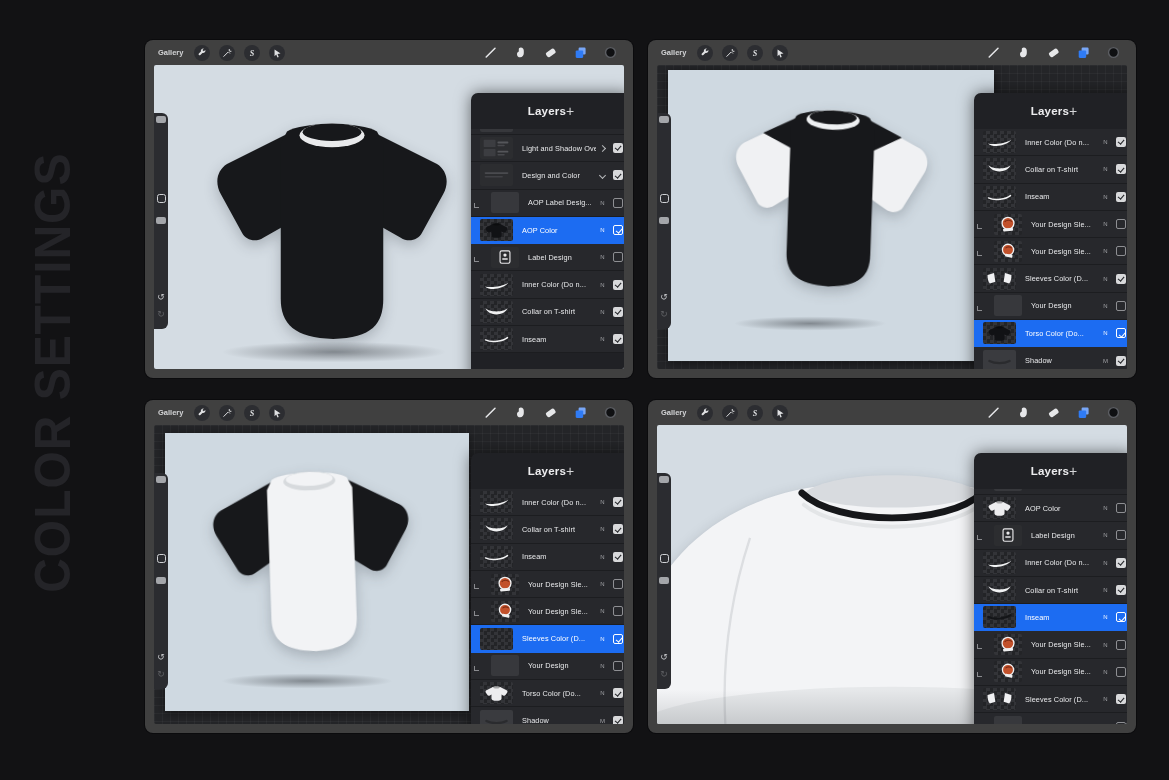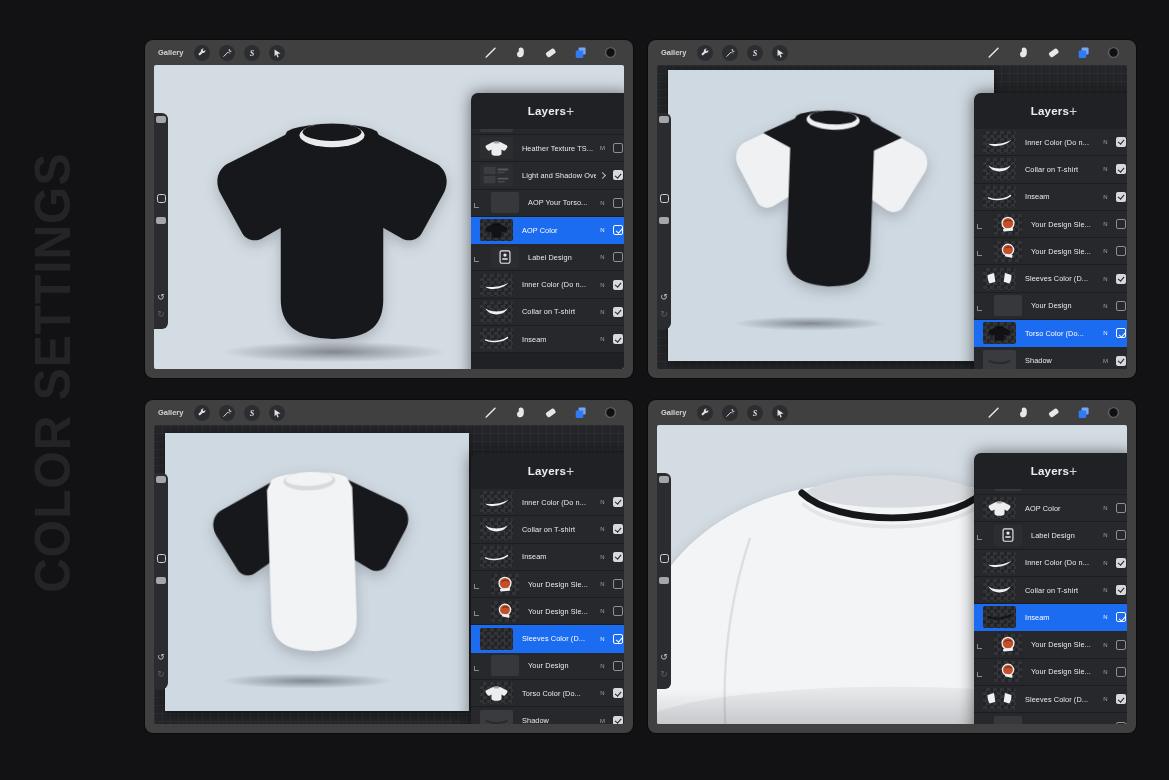--- a/index.html
+++ b/index.html
@@ -151,51 +151,55 @@
       </div>
       <div class="rows partial-top">
           <div class="layer-row">
             <span class="thumb th-dark"></span>
             <span class="llabel"></span>
             <span class="blend"></span>
           </div>
           <div class="layer-row">
             <span class="thumb th-dark2">
               <svg viewBox="0 0 34 24">
-                <path d="M17,4.5 C14.5,4.5 13,5.2 12,6 L6,9 C5,9.7 4.8,10.7 5.4,11.6 L7.2,14.2 C7.8,15 8.8,15.2 9.6,14.7 L11.5,13.5 L11.5,18 C11.5,19.6 13.5,20.5 17,20.5 C20.5,20.5 22.5,19.6 22.5,18 L22.5,13.5 L24.4,14.7 C25.2,15.2 26.2,15 26.8,14.2 L28.6,11.6 C29.2,10.7 29,9.7 28,9 L22,6 C21,5.2 19.5,4.5 17,4.5 Z" fill="#ededef"></path>
-                <ellipse cx="17" cy="5.8" rx="3.6" ry="1.4" fill="rgba(0,0,0,.3)"></ellipse>
-              </svg>
-            </span>
-            <span class="llabel">Heather Texture TS...</span>
-            <span class="blend">M</span>
-            <span class="cbx off"></span>
-          </div>
-          <div class="layer-row">
-            <span class="thumb th-dark2">
-              <svg viewBox="0 0 34 24">
                 <rect x="3" y="3" width="13" height="8" rx="1" fill="#3c3d41"></rect>
                 <rect x="3" y="13" width="13" height="8" rx="1" fill="#3c3d41"></rect>
                 <rect x="18" y="5" width="12" height="2" rx="1" fill="#55565a"></rect>
                 <rect x="18" y="15" width="12" height="2" rx="1" fill="#55565a"></rect>
                 <rect x="18" y="8.5" width="8" height="1.6" rx="0.8" fill="#47484c"></rect>
                 <rect x="18" y="18.5" width="8" height="1.6" rx="0.8" fill="#47484c"></rect>
               </svg>
             </span>
             <span class="llabel">Light and Shadow Ove...</span>
             <span class="chev right">
               <i></i>
             </span>
             <span class="cbx on">
               <i></i>
             </span>
           </div>
+          <div class="layer-row">
+            <span class="thumb th-faint">
+              <svg viewBox="0 0 34 24">
+                <rect x="4" y="9" width="26" height="1.8" rx="0.9" fill="#4a4b4f"></rect>
+                <rect x="4" y="13" width="20" height="1.8" rx="0.9" fill="#404145"></rect>
+              </svg>
+            </span>
+            <span class="llabel">Design and Color</span>
+            <span class="chev down">
+              <i></i>
+            </span>
+            <span class="cbx on">
+              <i></i>
+            </span>
+          </div>
           <div class="layer-row indent">
             <span class="clip"></span>
             <span class="thumb th-dark"></span>
-            <span class="llabel">AOP Your Torso...</span>
+            <span class="llabel">AOP Label Desig...</span>
             <span class="blend">N</span>
             <span class="cbx off"></span>
           </div>
           <div class="layer-row selected">
             <span class="thumb th-checker">
               <svg viewBox="0 0 34 24">
                 <path d="M17,4.5 C14.5,4.5 13,5.2 12,6 L6,9 C5,9.7 4.8,10.7 5.4,11.6 L7.2,14.2 C7.8,15 8.8,15.2 9.6,14.7 L11.5,13.5 L11.5,18 C11.5,19.6 13.5,20.5 17,20.5 C20.5,20.5 22.5,19.6 22.5,18 L22.5,13.5 L24.4,14.7 C25.2,15.2 26.2,15 26.8,14.2 L28.6,11.6 C29.2,10.7 29,9.7 28,9 L22,6 C21,5.2 19.5,4.5 17,4.5 Z" fill="#111215"></path>
                 <ellipse cx="17" cy="5.8" rx="3.6" ry="1.4" fill="rgba(0,0,0,.3)"></ellipse>
               </svg>
             </span>

